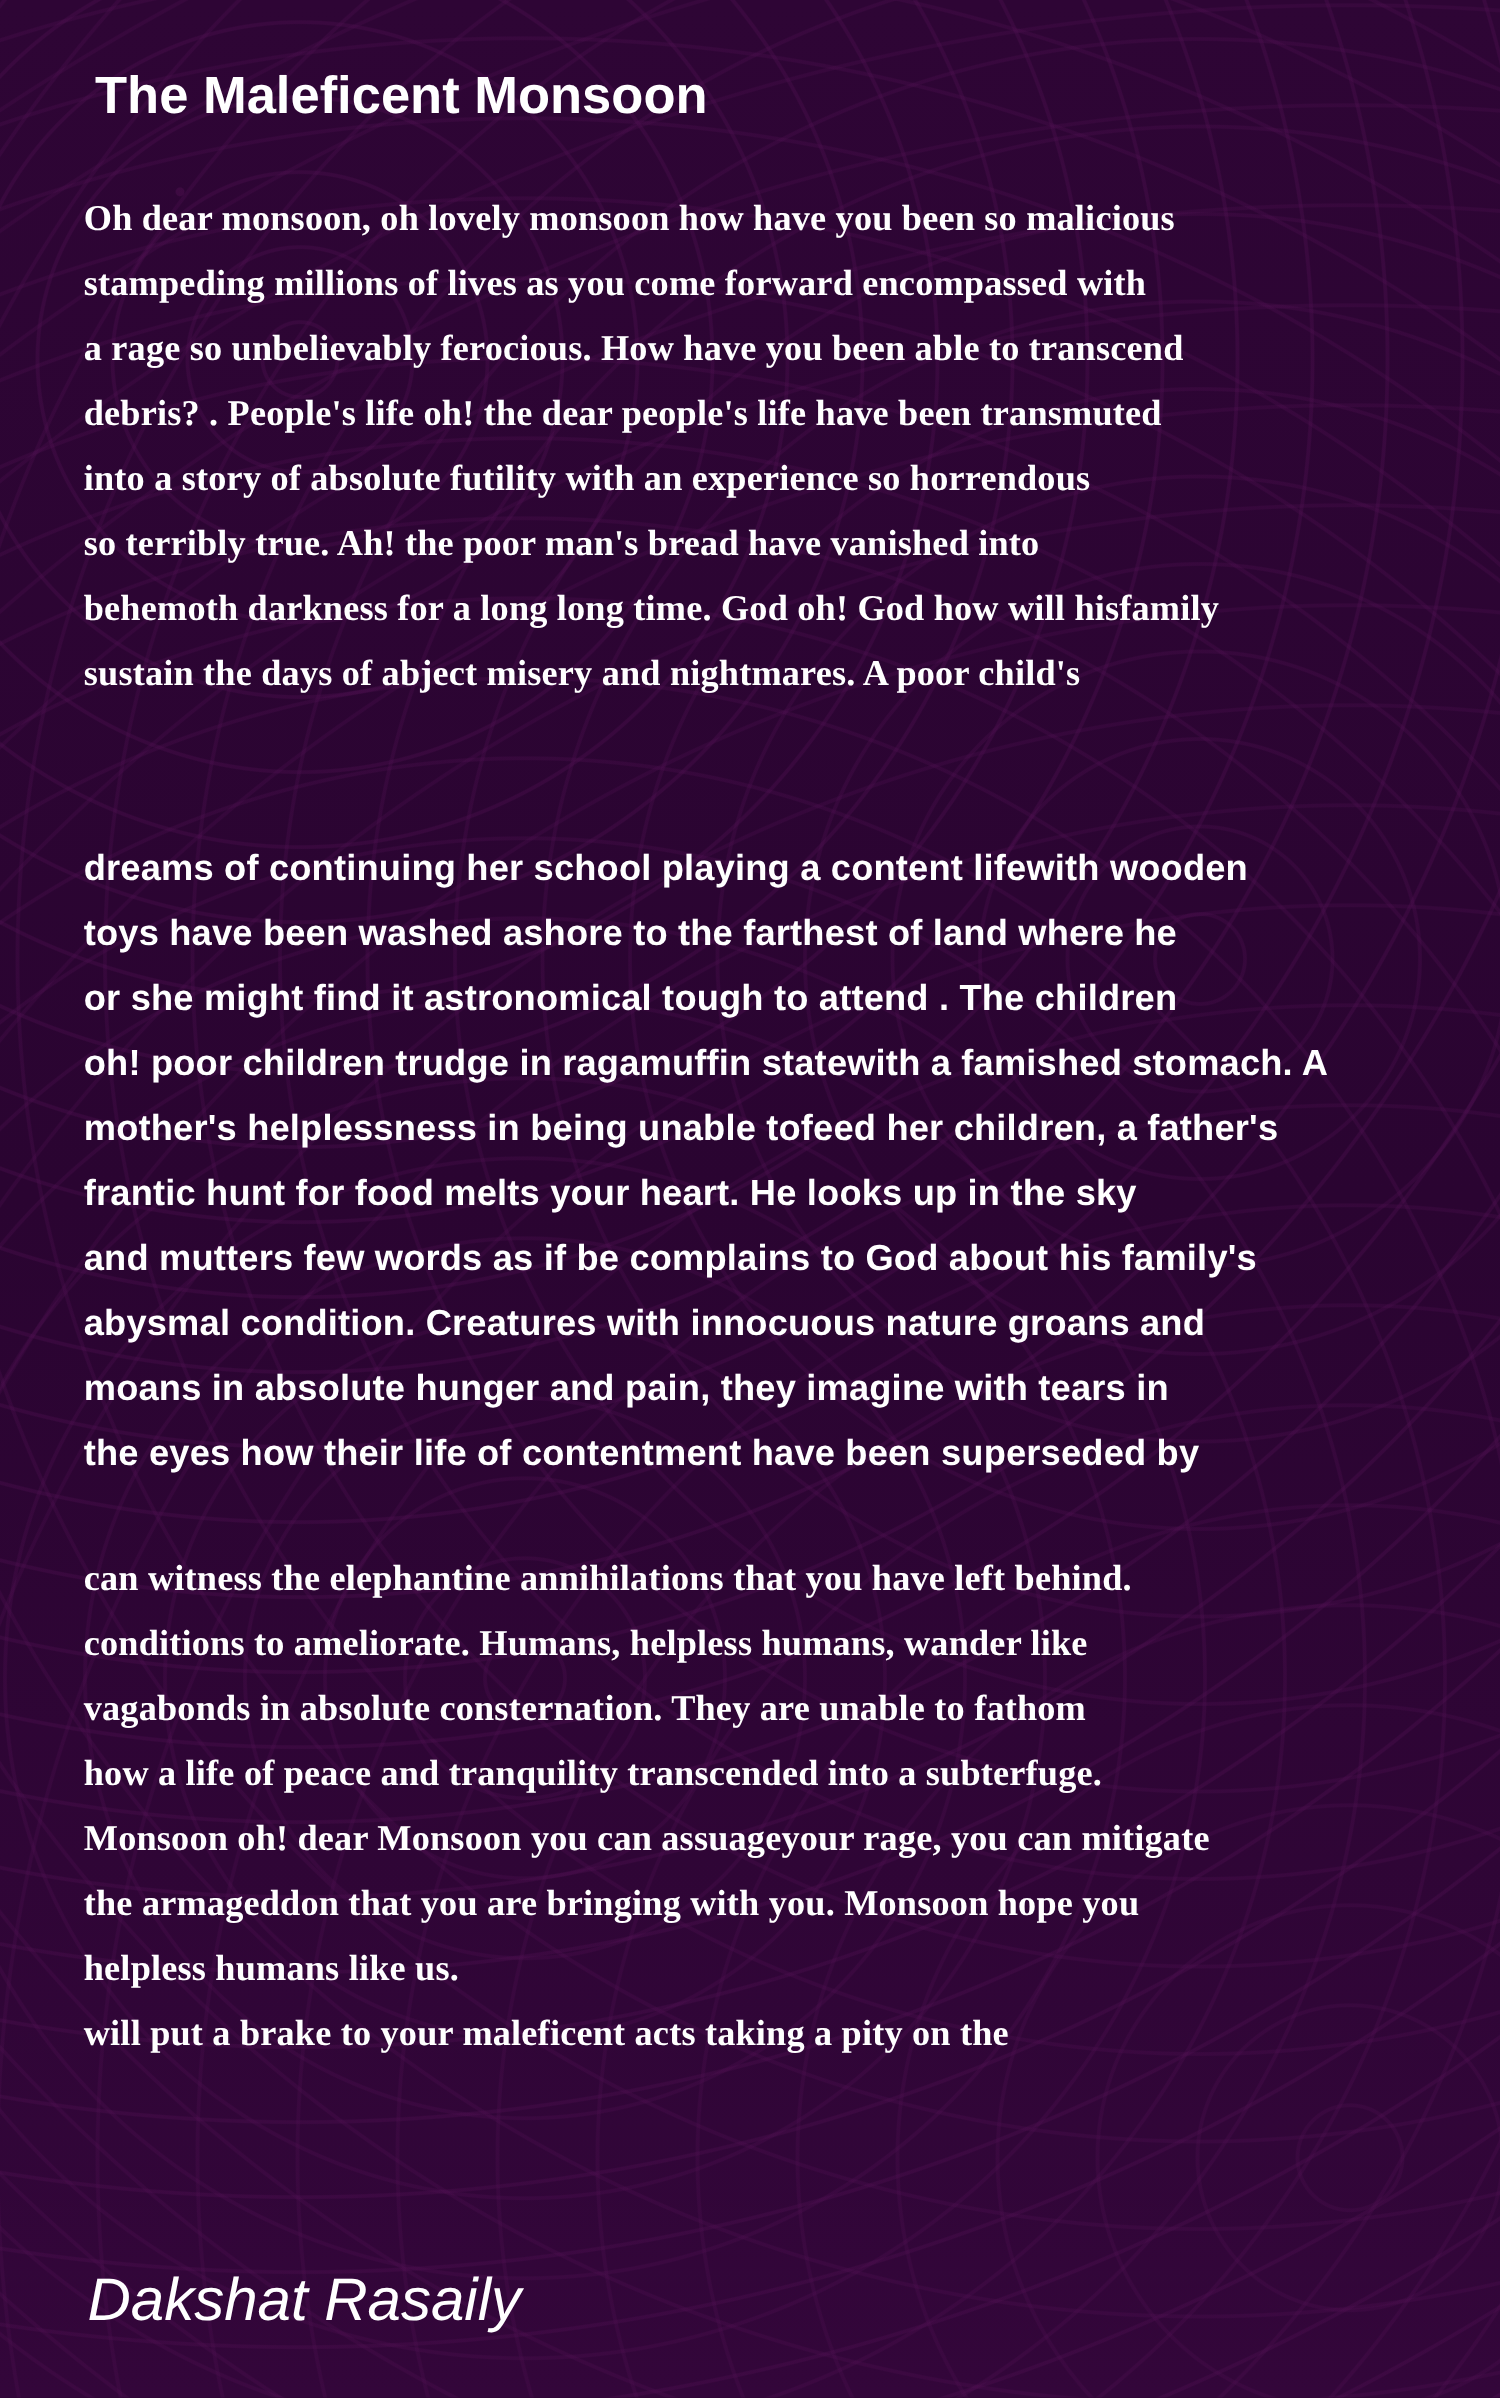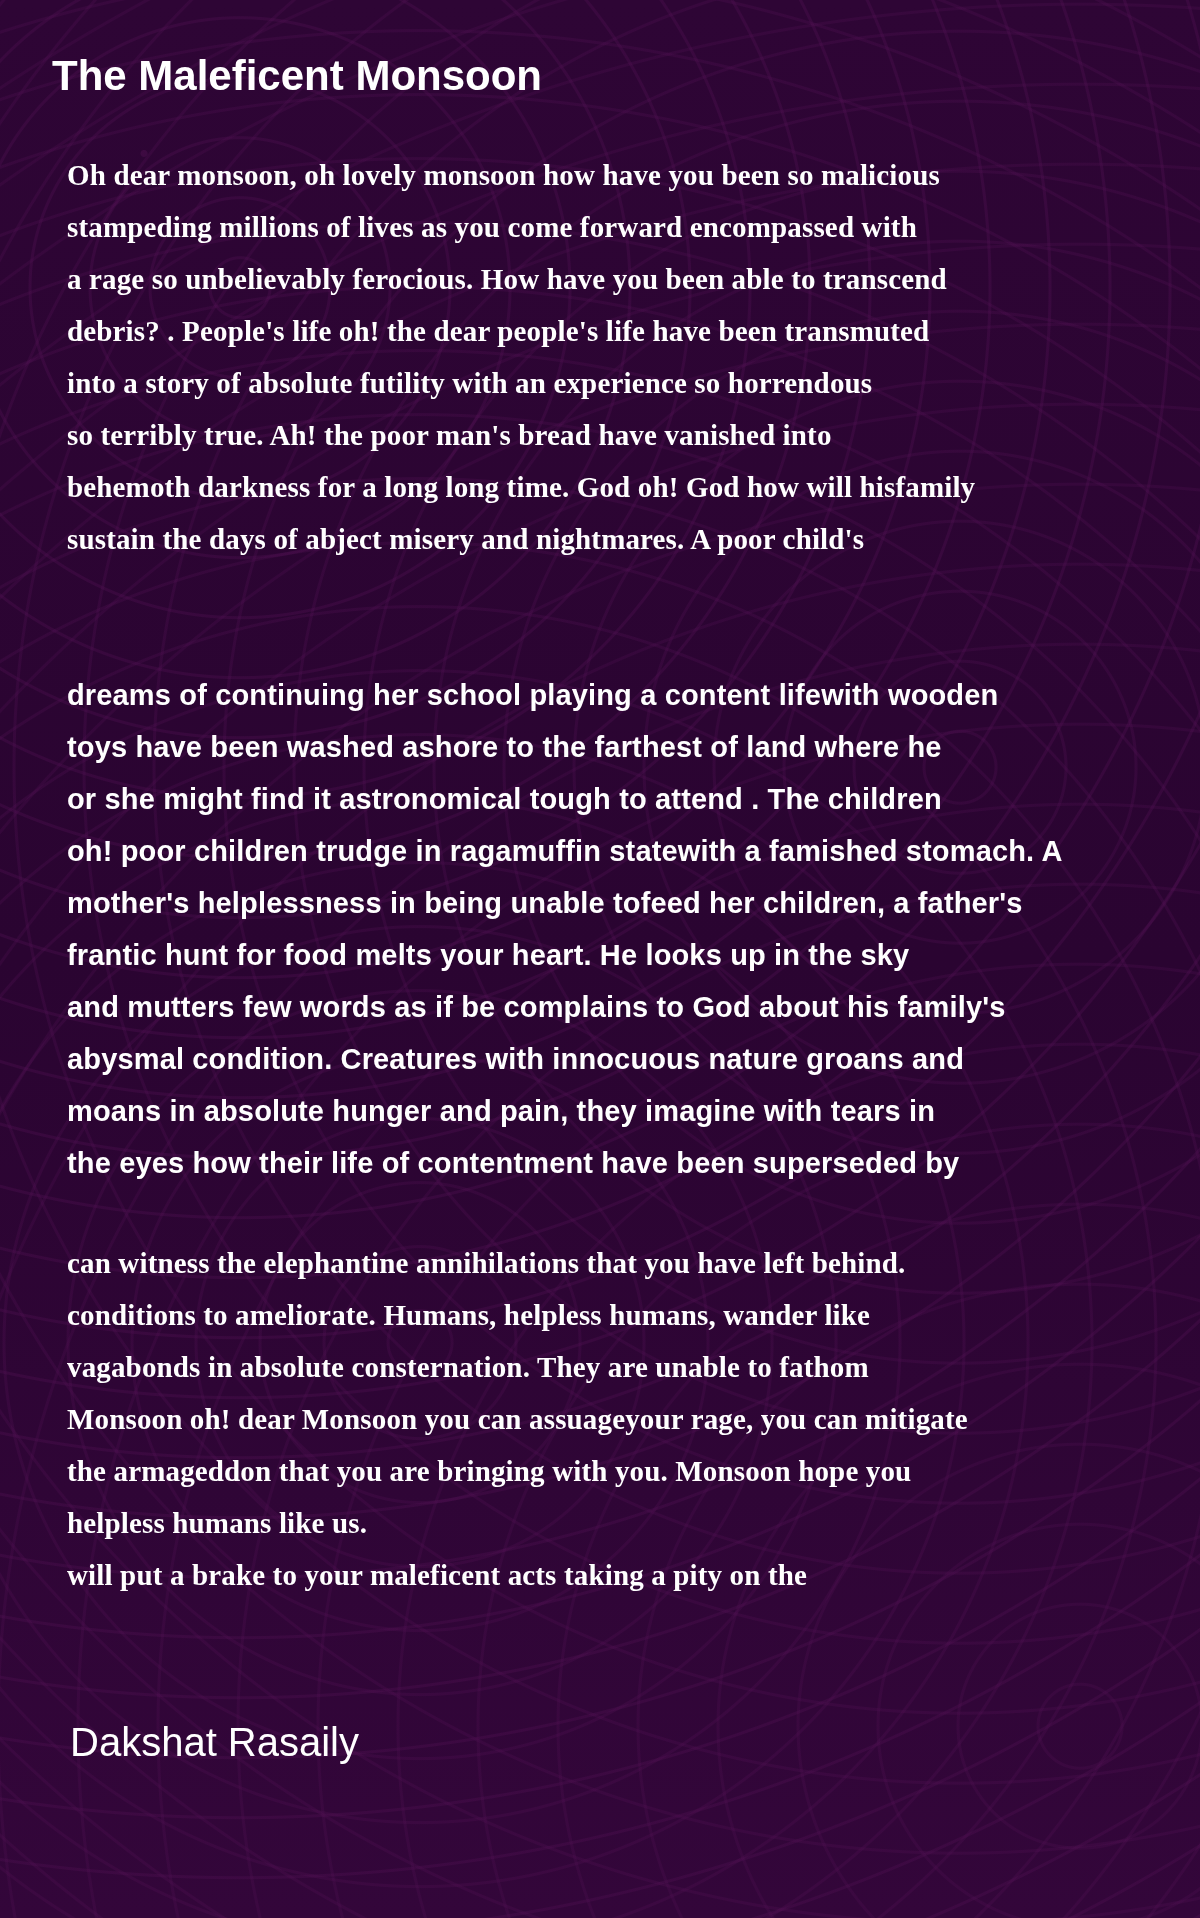--- a/index.html
+++ b/index.html
@@ -14,21 +14,21 @@
       repeating-radial-gradient(circle at 20% 15%, transparent 0 28px, rgba(80,16,82,0.35) 29px 31px, transparent 32px 60px),
       repeating-radial-gradient(circle at 80% 40%, transparent 0 34px, rgba(80,16,82,0.30) 35px 37px, transparent 38px 70px),
       repeating-radial-gradient(circle at 35% 70%, transparent 0 30px, rgba(80,16,82,0.30) 31px 33px, transparent 34px 64px),
       repeating-radial-gradient(circle at 90% 90%, transparent 0 40px, rgba(80,16,82,0.28) 41px 43px, transparent 44px 80px),
       linear-gradient(180deg, #2e0535 0%, #2a0431 50%, #33063a 100%);
     font-family: "Liberation Sans", sans-serif;
     color: #ffffff;
   }
   .poem-title {
     position: absolute;
-    left: 52px;
+    left: 76px;
     top: 48px;
     margin: 0;
     font-size: 42px;
     font-weight: bold;
     line-height: 56px;
     letter-spacing: 0px;
     white-space: nowrap;
   }
   .stanza {
     position: absolute;
@@ -43,23 +43,24 @@
     height: 52px;
     white-space: nowrap;
     letter-spacing: 0.15px;
   }
   .stanza-1 { top: 149px; font-family: Liberation Serif, serif; }
   .stanza-2 { top: 669px; }
   .stanza-3 { top: 1237px; font-family: Liberation Serif, serif; }
   .author {
     position: absolute;
     left: 70px;
-    top: 1716px;
+    top: 1815px;
     margin: 0;
-    font-size: 40px;
+    font-size: 48px;
+    font-style: italic;
     font-weight: normal;
     line-height: 52px;
     white-space: nowrap;
   }
 </style>
 </head>
 <body>
 
 <h1 class="poem-title">The Maleficent Monsoon</h1>
 
@@ -84,19 +85,20 @@
   <span class="line">and mutters few words as if be complains to God about his family's</span>
   <span class="line">abysmal condition. Creatures with innocuous nature groans and</span>
   <span class="line">moans in absolute hunger and pain, they imagine with tears in</span>
   <span class="line">the eyes how their life of contentment have been superseded by</span>
 </div>
 
 <div class="stanza stanza-3">
   <span class="line">can witness the elephantine annihilations that you have left behind.</span>
   <span class="line">conditions to ameliorate. Humans, helpless humans, wander like</span>
   <span class="line">vagabonds in absolute consternation. They are unable to fathom</span>
+  <span class="line">how a life of peace and tranquility transcended into a subterfuge.</span>
   <span class="line">Monsoon oh! dear Monsoon you can assuageyour rage, you can mitigate</span>
   <span class="line">the armageddon that you are bringing with you. Monsoon hope you</span>
   <span class="line">helpless humans like us.</span>
   <span class="line">will put a brake to your maleficent acts taking a pity on the</span>
 </div>
 
 <p class="author">Dakshat Rasaily</p>
 
 </body></html>

